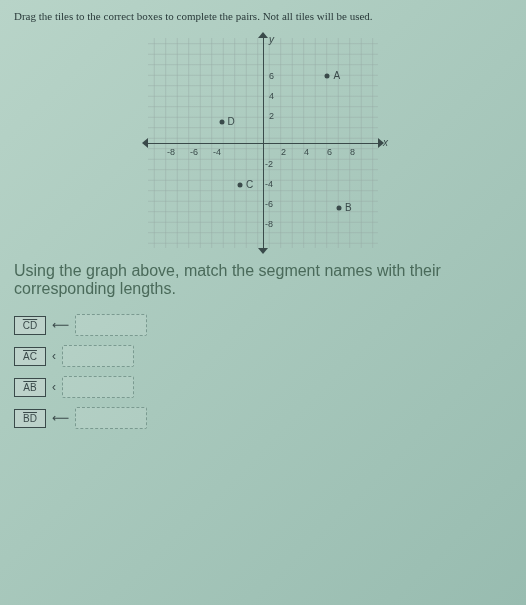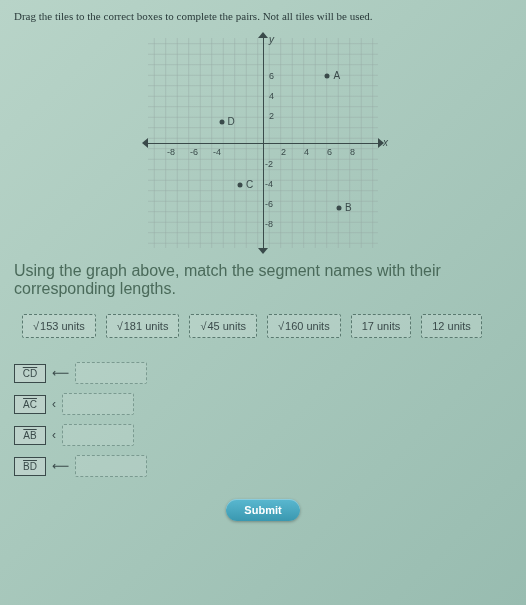--- a/index.html
+++ b/index.html
@@ -207,28 +207,20 @@
       <span class="pt-label" style="left:83%;top:81%;">B</span>
       <div class="pt" style="left:40%;top:70%;"></div>
       <span class="pt-label" style="left:40%;top:70%;">C</span>
       <div class="pt" style="left:32%;top:40%;"></div>
       <span class="pt-label" style="left:32%;top:40%;">D</span>
     </div>
   </div>
 
   <div class="subinstruction">Using the graph above, match the segment names with their corresponding lengths.</div>
 
-  <div class="tiles-row">
-    <div class="tile"><span class="sqrt">153 units</span></div>
-    <div class="tile"><span class="sqrt">181 units</span></div>
-    <div class="tile"><span class="sqrt">45 units</span></div>
-    <div class="tile"><span class="sqrt">160 units</span></div>
-    <div class="tile"><span>17 units</span></div>
-    <div class="tile"><span>12 units</span></div>
-  </div>
 
   <div class="drop-section">
     <div class="drop-row">
       <div class="seg-box"><span class="overline">CD</span></div>
       <span class="arrow-sym">⟵</span>
       <div class="drop-target"></div>
     </div>
     <div class="drop-row">
       <div class="seg-box"><span class="overline">AC</span></div>
       <span class="arrow-sym">‹</span>
@@ -240,15 +232,14 @@
       <div class="drop-target"></div>
     </div>
     <div class="drop-row">
       <div class="seg-box"><span class="overline">BD</span></div>
       <span class="arrow-sym">⟵</span>
       <div class="drop-target"></div>
     </div>
   </div>
 
   <div class="buttons">
-    <button class="btn btn-submit">Submit</button>
   </div>
 </div>
 
 </body></html>

